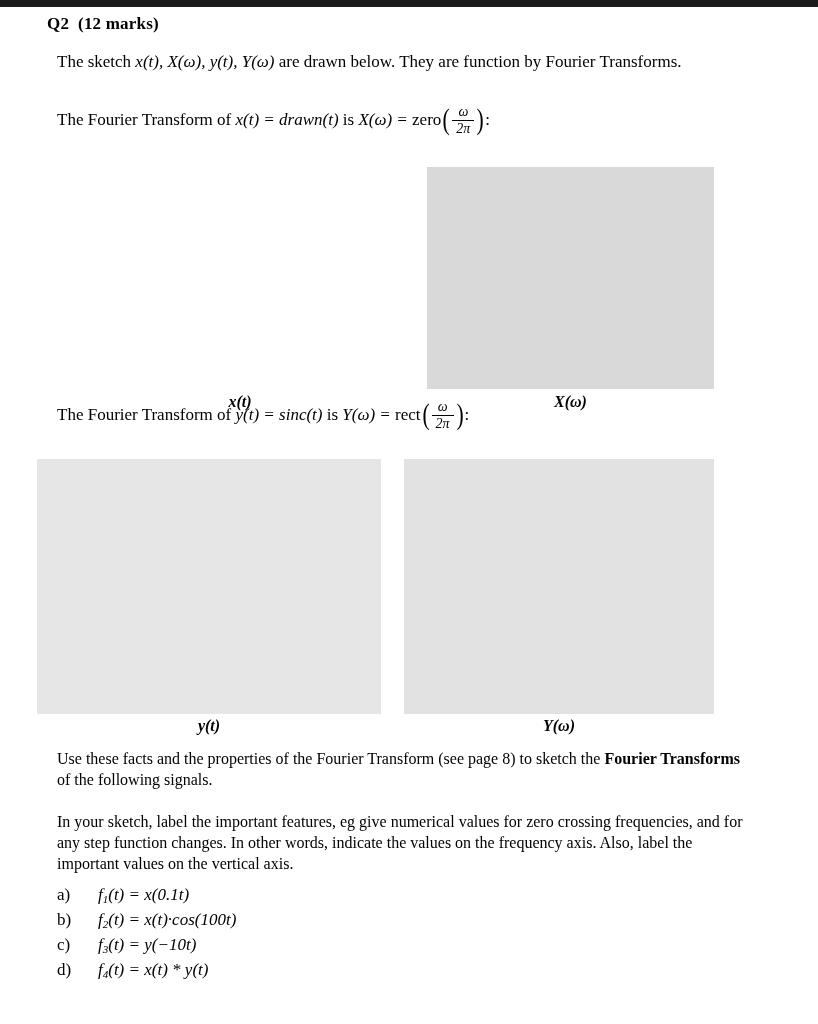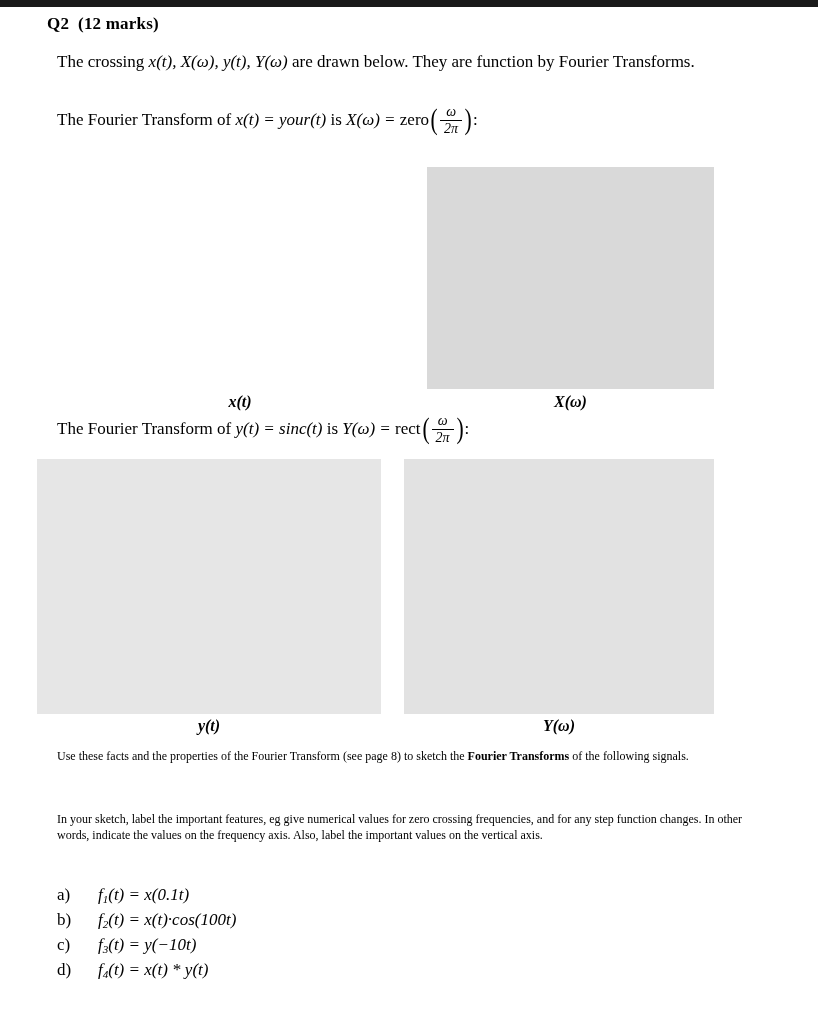--- a/index.html
+++ b/index.html
@@ -21,21 +21,21 @@
   .q-title{
     position:absolute;left:47px;top:7px;
     font-size:17px;font-weight:bold;letter-spacing:0.2px;
   }
   .q-title .marks{font-weight:bold;}
   .para{
     position:absolute;font-size:17px;line-height:1.32;
   }
   .para.l1{left:57px;top:44px;}
   .para.l2{left:57px;top:98px;}
-  .para.l3{left:57px;top:407px;}
+  .para.l3{left:57px;top:393px;}
   .ital{font-style:italic;margin-top:33px;}
   .frac{
     display:inline-block;vertical-align:middle;
     text-align:center;font-size:14px;line-height:1.12;
     margin:0 1px;position:relative;top:-1px;
   }
   .frac .num{display:block;font-style:italic;padding:0 4px;}
   .frac .den{display:block;border-top:1.2px solid #000;padding:0 4px;font-style:italic;}
   .bigparen{
     display:inline-block;font-size:30px;line-height:0.8;
@@ -61,21 +61,21 @@
   .cap-Xw{left:427px;top:386px;width:287px;}
   .cap-yt{left:37px;top:710px;width:344px;}
   .cap-Yw{left:404px;top:710px;width:310px;}
   svg{display:block;}
   .hand{
     font-family:"DejaVu Sans", sans-serif;
     font-weight:600;
     fill:#1b1b1b;
   }
   .bottom-text{
-    position:absolute;left:57px;font-size:12px;line-height:1.30;width:700px;
+    position:absolute;left:57px;font-size:16px;line-height:1.30;width:700px;
   }
   .bt1{top:742px;}
   .bt2{top:805px;}
   .items{
     position:absolute;left:57px;top:878px;font-size:17px;
   }
   .item-row{display:flex;align-items:baseline;height:25px;}
   .item-lbl{width:41px;}
   .item-eq{font-style:italic;}
   .sub{font-size:11px;vertical-align:-3px;font-style:italic;}
@@ -86,25 +86,25 @@
 <div class="top-bar"></div>
 
 <div class="page">
 
   <div class="q-title">
     <span>Q2</span>
     &nbsp;<span class="marks">(12 marks)</span>
   </div>
 
   <div class="para l1">
-    <span>The crossing </span><span class="ital">x(t), X(ω), y(t), Y(ω)</span><span> are drawn below. They are function by Fourier Transforms.</span>
+    <span>The sketch </span><span class="ital">x(t), X(ω), y(t), Y(ω)</span><span> are drawn below. They are function by Fourier Transforms.</span>
   </div>
 
   <div class="para l2">
-    <span>The Fourier Transform of </span><span class="ital">x(t) = your(t)</span><span> is </span><span class="ital">X(ω) = </span><span>zero</span><span class="bigparen">(</span><span class="frac"><span class="num">ω</span><span class="den">2π</span></span><span class="bigparen">)</span><span>:</span>
+    <span>The Fourier Transform of </span><span class="ital">x(t) = drawn(t)</span><span> is </span><span class="ital">X(ω) = </span><span>zero</span><span class="bigparen">(</span><span class="frac"><span class="num">ω</span><span class="den">2π</span></span><span class="bigparen">)</span><span>:</span>
   </div>
 
   <div class="panel white" id="fig-xt">
     <div class="paper"></div>
     <svg width="258" height="190" viewBox="0 0 258 190">
 
       <rect x="30" y="12" width="210" height="150" fill="none" stroke="#b5b5b5" stroke-width="1"></rect>
 
       <g font-family="DejaVu Sans, sans-serif" font-size="5" fill="#5a5a5a">
         <text x="26" y="14" text-anchor="end">1.5</text>

